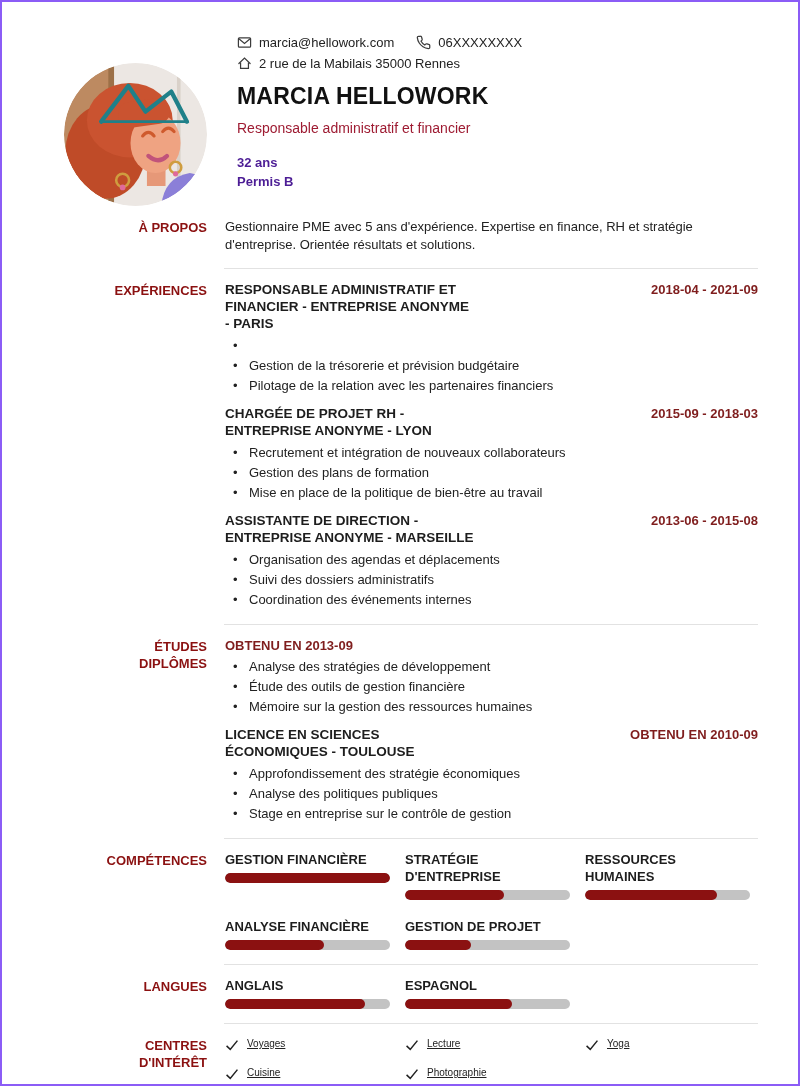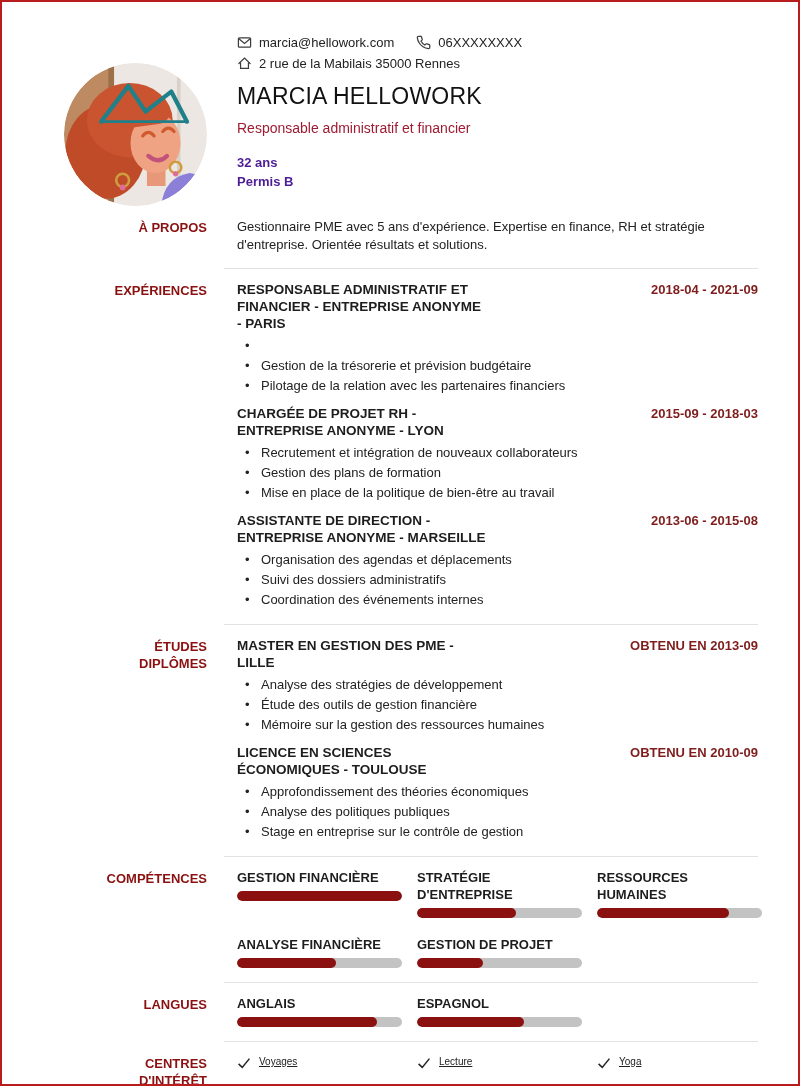--- a/index.html
+++ b/index.html
@@ -1,38 +1,38 @@
 <!DOCTYPE html>
 <html><head>
 <meta charset="utf-8">
 <style>
   * { margin: 0; padding: 0; box-sizing: border-box; }
   html, body { background: #fff; }
   body { font-family: "Liberation Sans", "DejaVu Sans", sans-serif; color: #1d1d1d; }
   .page {
     width: 800px; height: 1086px;
-    border: 2px solid #b91c1c;
+    border: 2px solid #8b5cf6;
     background: #fff;
     overflow: hidden;
   }
   
   header { position: relative; padding: 33px 40px 0 235px; min-height: 216px; }
   .avatar {
     position: absolute; left: 62px; top: 61px;
     width: 143px; height: 143px; border-radius: 50%; overflow: hidden;
   }
   .contact-row { display: flex; gap: 22px; margin-bottom: 6px; }
   .contact-item { display: flex; align-items: center; gap: 7px; font-size: 13px; color: #222; }
   .contact-item svg { flex: 0 0 auto; }
-  .name { margin-top: 12px; font-size: 23px; font-weight: 400; color: #111; letter-spacing: .2px; }
+  .name { margin-top: 12px; font-size: 23px; font-weight: 700; color: #111; letter-spacing: .2px; }
   .job-title { margin-top: 10px; font-size: 14px; color: #9e1b32; }
   .meta { margin-top: 17px; font-size: 13px; line-height: 19px; color: #4c1d95; font-weight: bold; }
   
   main { padding: 0 40px 0 30px; }
-  .section { display: grid; grid-template-columns: 175px 1fr; column-gap: 30px; }
+  .section { display: grid; grid-template-columns: 175px 1fr; column-gap: 18px; }
   .label {
     text-align: right; font-size: 13px; font-weight: 700; line-height: 17px;
     color: #8b1111; white-space: pre-line; padding-top: 1px;
   }
   .divider { border: 0; border-top: 1px solid #e2e2e2; margin: 14px 0 12px 192px; }
   .about-text { font-size: 13px; line-height: 18px; color: #222; }
   
   .entry + .entry { margin-top: 9px; }
   .entry-head { display: flex; justify-content: space-between; align-items: flex-start; }
   .entry-title {
@@ -217,22 +217,20 @@
 
     <hr class="divider">
 
     <section class="section">
       <div class="label">ÉTUDES
 DIPLÔMES</div>
       <div>
 
           <article class="entry">
             <div class="entry-head">
-              <h3 class="entry-title">MASTER EN GESTION DES PME -
-LILLE</h3>
               <div class="entry-period">OBTENU EN 2013-09</div>
             </div>
             <ul class="bullets">
 
                 <li>
                 <span class="dot">•</span>
                 <span>Analyse des stratégies de développement</span>
               </li>
 
                 <li>
@@ -250,21 +248,21 @@
           <article class="entry">
             <div class="entry-head">
               <h3 class="entry-title">LICENCE EN SCIENCES
 ÉCONOMIQUES - TOULOUSE</h3>
               <div class="entry-period">OBTENU EN 2010-09</div>
             </div>
             <ul class="bullets">
 
                 <li>
                 <span class="dot">•</span>
-                <span>Approfondissement des théories économiques</span>
+                <span>Approfondissement des stratégie économiques</span>
               </li>
 
                 <li>
                 <span class="dot">•</span>
                 <span>Analyse des politiques publiques</span>
               </li>
 
                 <li>
                 <span class="dot">•</span>
                 <span>Stage en entreprise sur le contrôle de gestion</span>

